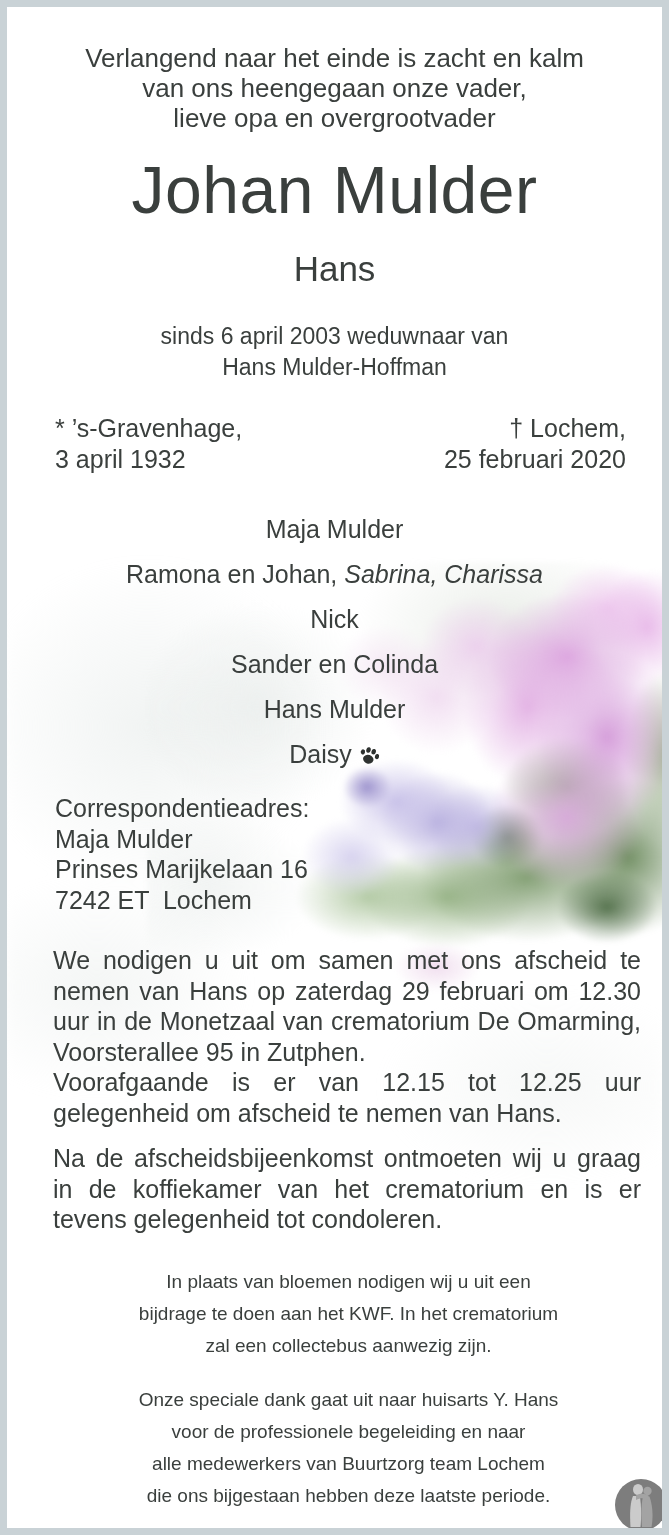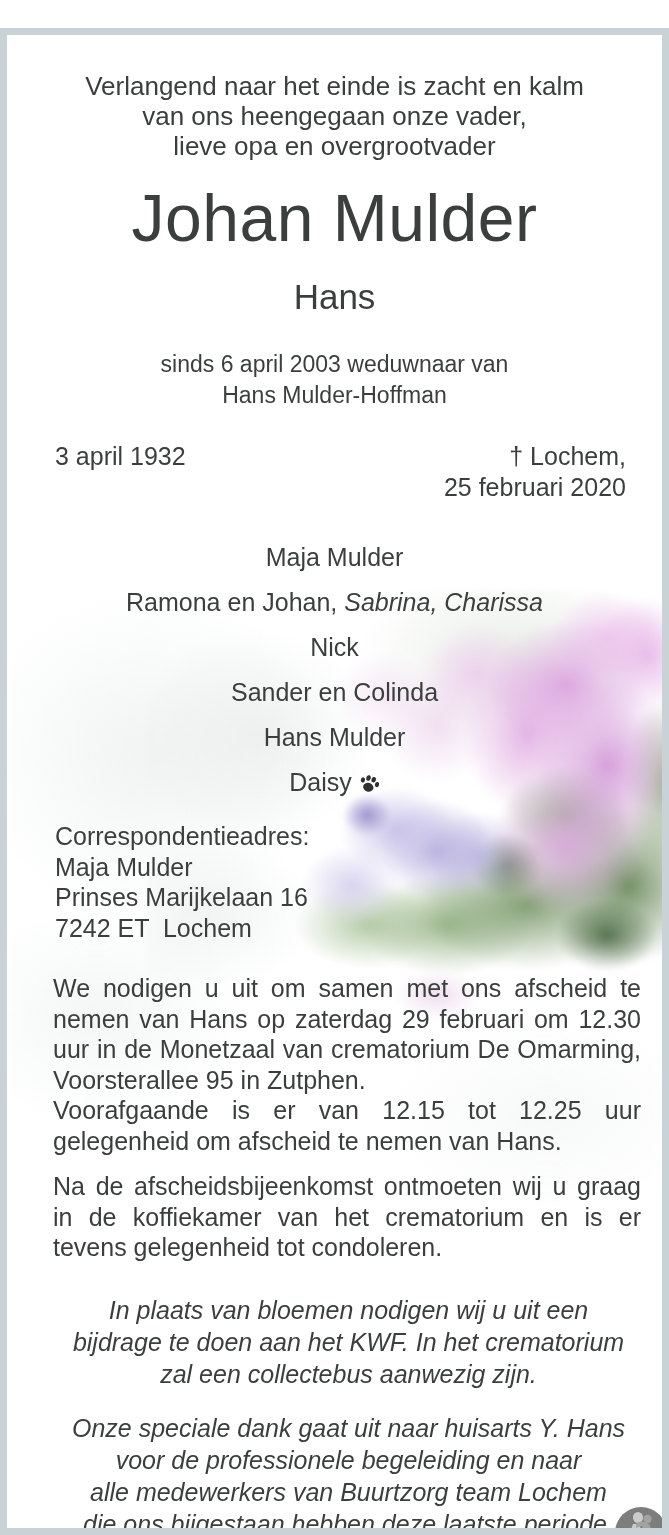--- a/index.html
+++ b/index.html
@@ -1,21 +1,20 @@
 <!DOCTYPE html>
 <html><head>
 <meta charset="utf-8">
 <style>
   html,body{margin:0;padding:0;background:#ffffff;}
   body{width:669px;height:1535px;position:relative;font-family:"Liberation Sans",sans-serif;}
   .card{
     position:absolute;inset:0;box-sizing:border-box;
     border:7px solid #c9d2d6;background:#ffffff;overflow:hidden;
     color:#3a3f3d;
-    margin-top:28px;
   }
   .abs{position:absolute;left:0;right:0;}
   .center{text-align:center;}
   
   .page-wash{
     position:absolute;left:0;top:420px;width:655px;height:800px;
     background:
       radial-gradient(260px 240px at 140px 300px, rgba(224,230,228,.45), rgba(224,230,228,0) 70%),
       radial-gradient(220px 160px at 90px 560px,  rgba(228,233,231,.40), rgba(228,233,231,0) 70%),
       radial-gradient(240px 140px at 540px 660px, rgba(231,235,233,.35), rgba(231,235,233,0) 70%);
@@ -69,21 +68,21 @@
   .dates .death{float:right;text-align:right;}
   .family{top:500px;font-size:25px;}
   .family .fam-line{line-height:45px;}
   .it{font-style:italic;}
   .correspondence{position:absolute;left:48px;top:786px;font-size:25px;line-height:30.5px;text-align:left;}
   .prewrap{white-space:pre-wrap;}
   .bodyblock{position:absolute;left:46px;width:588px;font-size:25px;line-height:30.5px;text-align:justify;}
   .bodyblock p{margin:0;}
   .invitation{top:938px;}
   .after{top:1136px;}
-  .ital-block{font-style:italic;font-size:25px;line-height:32px;padding-left:28px;}
+  .ital-block{font-size:19px;line-height:32px;padding-left:28px;}
   .flowers-para{top:1259px;}
   .thanks-para{top:1377px;}
   .paw{display:inline-block;width:21px;height:21px;margin-left:7px;vertical-align:-3px;transform:rotate(18deg);}
   .logo{position:absolute;left:606px;top:1470px;width:56px;height:56px;}
 </style>
 </head>
 <body>
 
 <div class="card">
 
@@ -100,20 +99,21 @@
 
   <div class="abs center nickname">Hans</div>
 
   <div class="abs center widow">
     <div>sinds 6 april 2003 weduwnaar van</div>
     <div>Hans Mulder-Hoffman</div>
   </div>
 
   <div class="abs dates">
     <div class="birth">
+      <div>* ’s-Gravenhage,</div>
       <div>3 april 1932</div>
     </div>
     <div class="death">
       <div>† Lochem,</div>
       <div>25 februari 2020</div>
     </div>
   </div>
 
   <div class="abs center family">
     <div class="fam-line">Maja Mulder</div>

